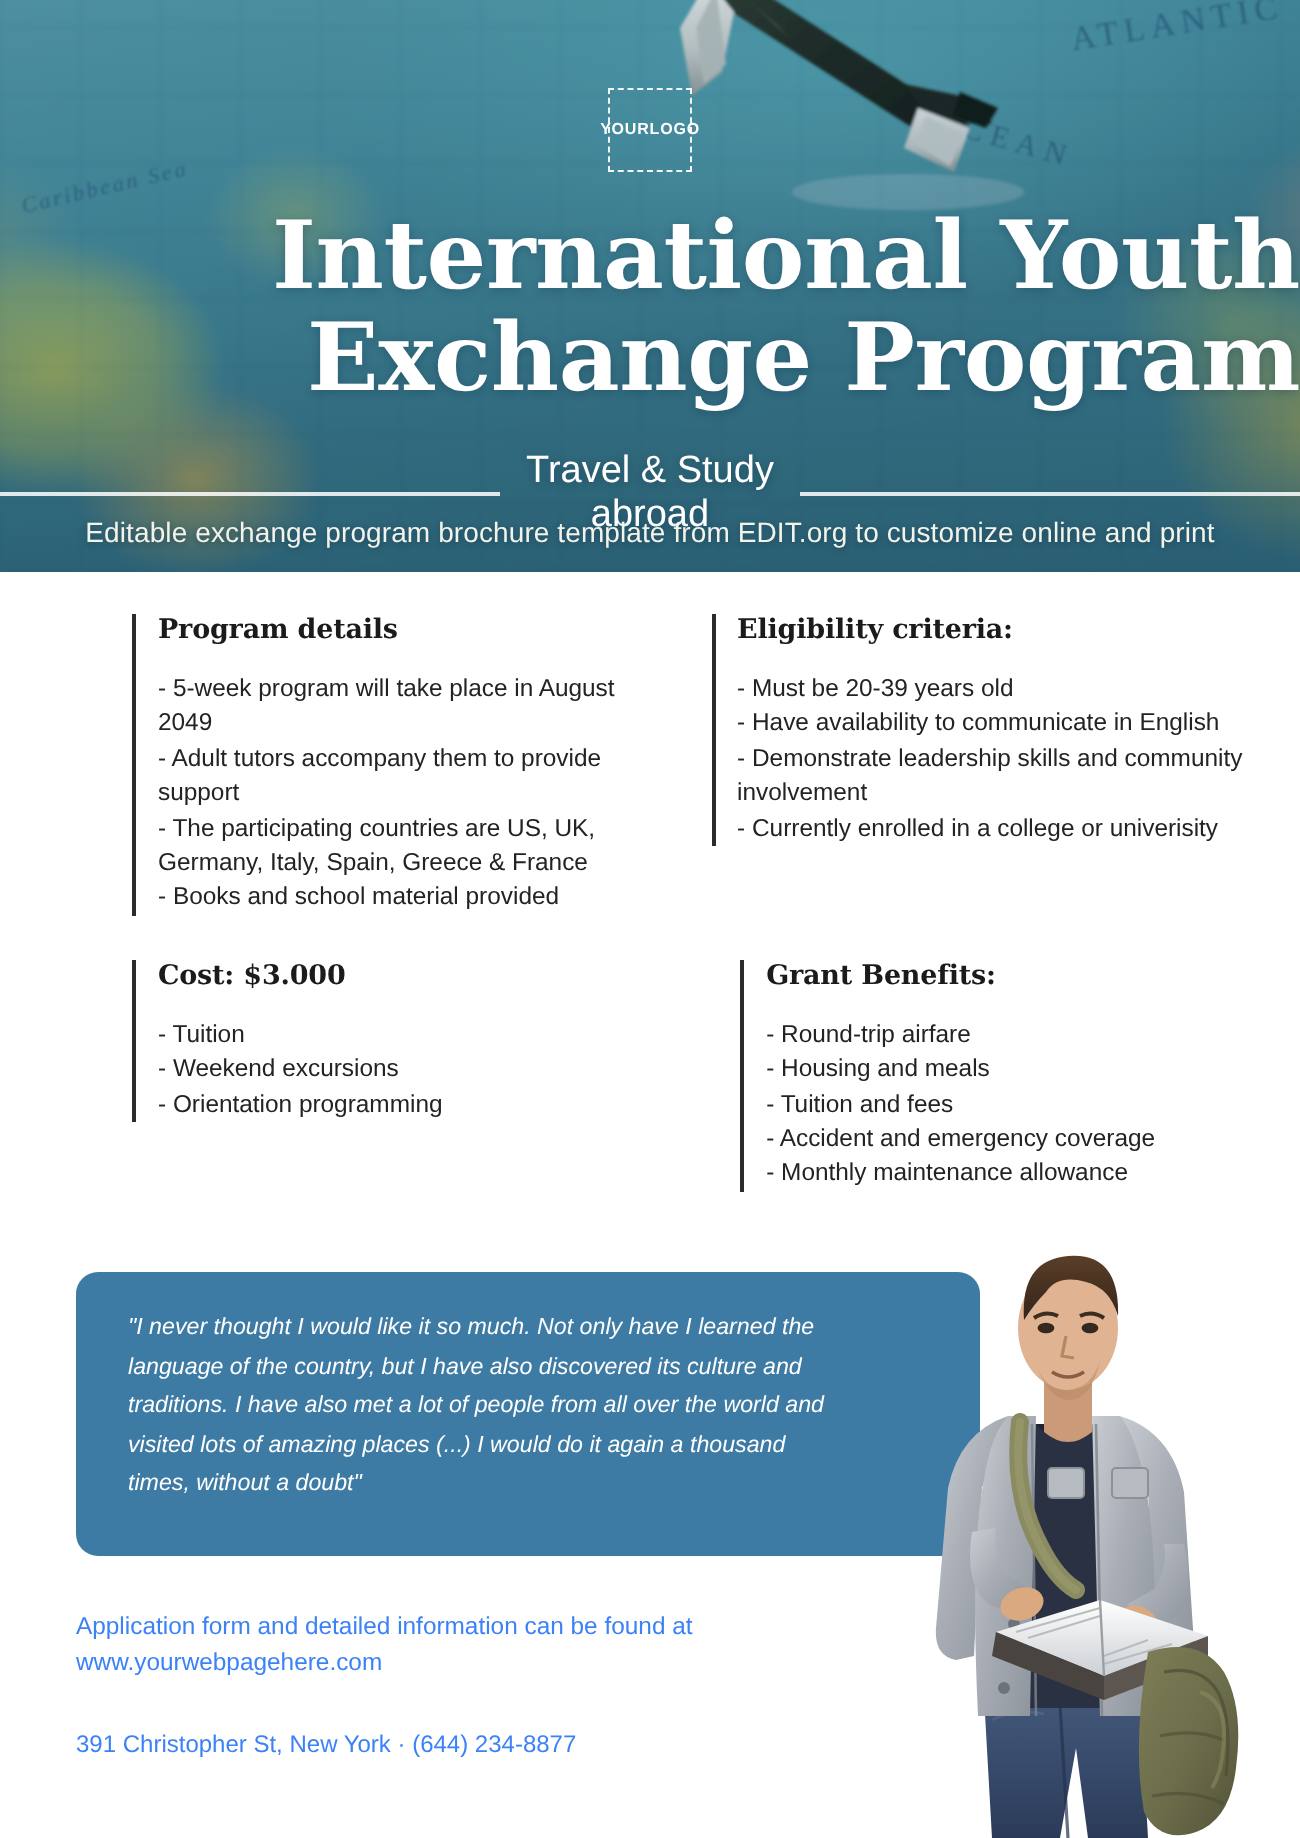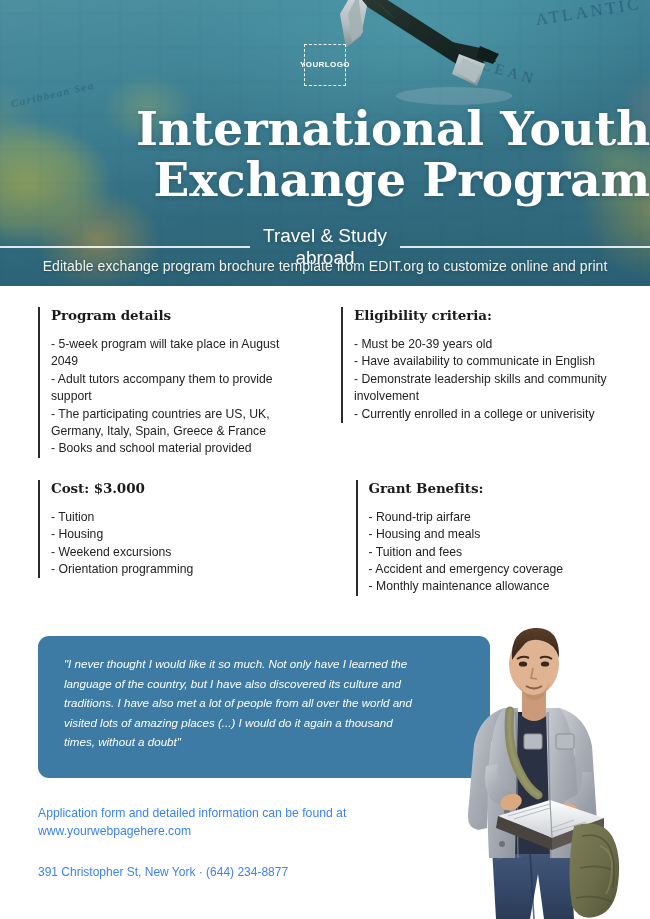--- a/index.html
+++ b/index.html
@@ -87,21 +87,21 @@
     padding:0 6px;
   }
   .hero-note {
     position:absolute; top:258px; left:0; right:0; text-align:center;
     font-size:14px; color:#f2f3ea; letter-spacing:.05px;
     text-shadow:0 1px 3px rgba(10,40,60,.45);
   }
 
   
   .details { position:absolute; top:307px; left:0; width:650px; }
-  .cols { display:flex; }
+  .cols { display:flex;padding-left:28px; }
   .col { width:325px; padding-left:38px; padding-right:18px; }
   .col.right { padding-left:16px; }
   .block { border-left:2px solid #2b2b2b; padding-left:11px; margin-bottom:0; }
   .block h3 {
     font-family:"DejaVu Serif", serif;
     font-size:13.5px; font-weight:700; color:#1b1b1b;
     margin-bottom:13px; letter-spacing:-.1px;
   }
   .block ul { list-style:none; }
   .block li { font-size:12.2px; line-height:17.4px; color:#232323; }
@@ -222,21 +222,20 @@
       </div>
     </div>
   </div>
 
   <div class="cols row2">
     <div class="col left">
       <div class="block">
         <h3>Cost: $3.000</h3>
         <ul>
           <li>- Tuition</li>
-          <li>- Housing</li>
           <li>- Weekend excursions</li>
           <li>- Orientation programming</li>
         </ul>
       </div>
     </div>
     <div class="col right">
       <div class="block">
         <h3>Grant Benefits:</h3>
         <ul>
           <li>- Round-trip airfare</li>

